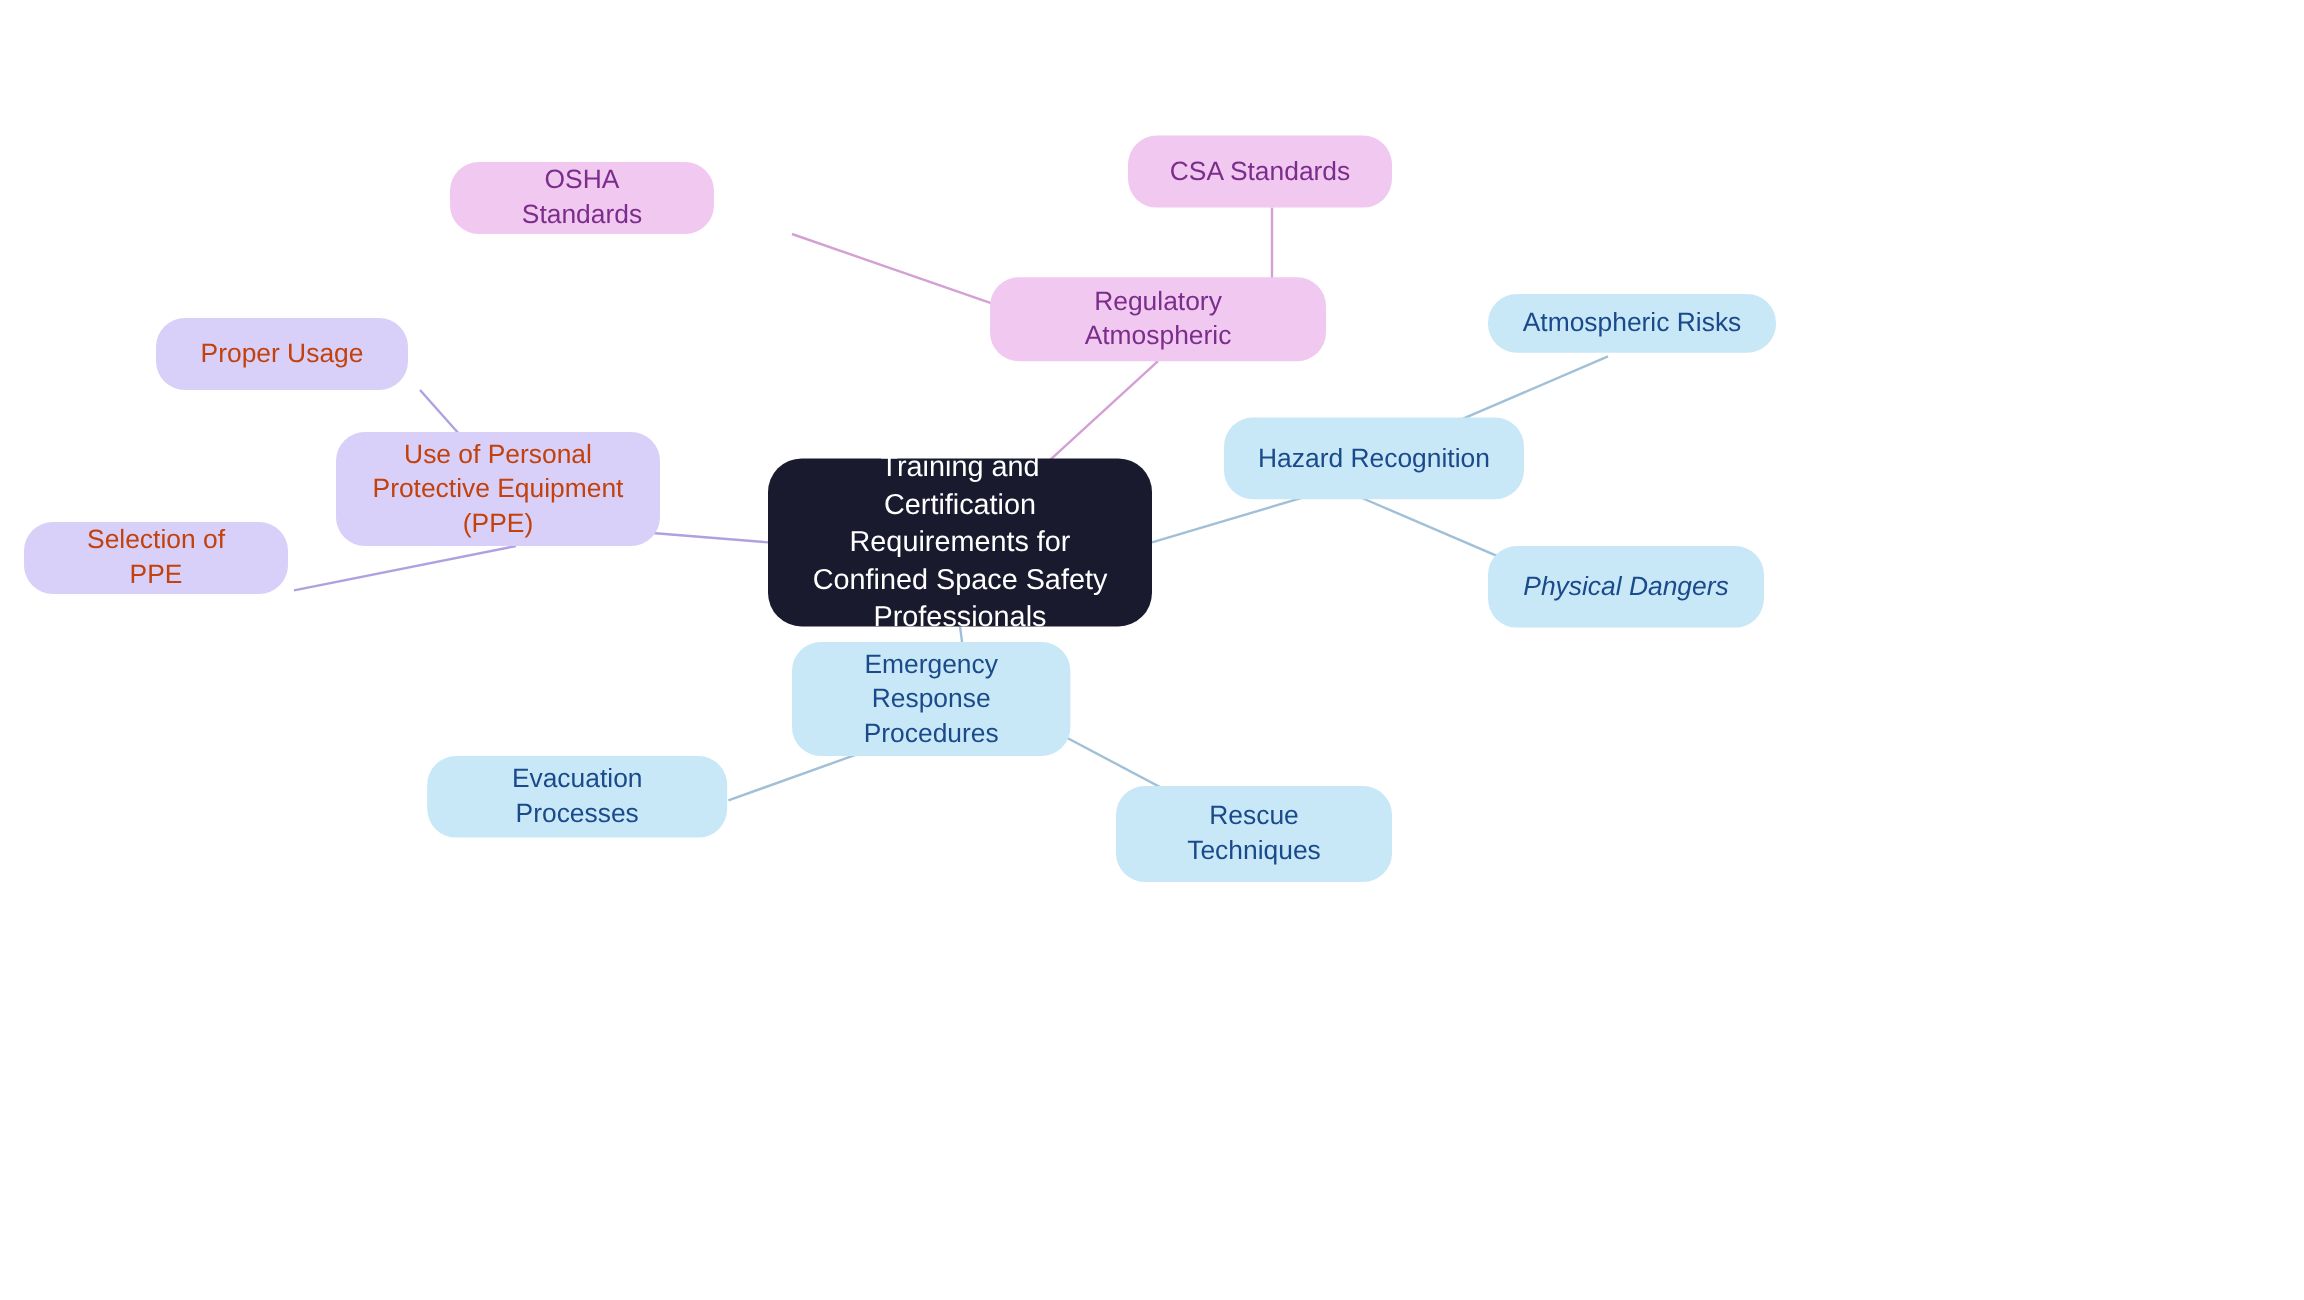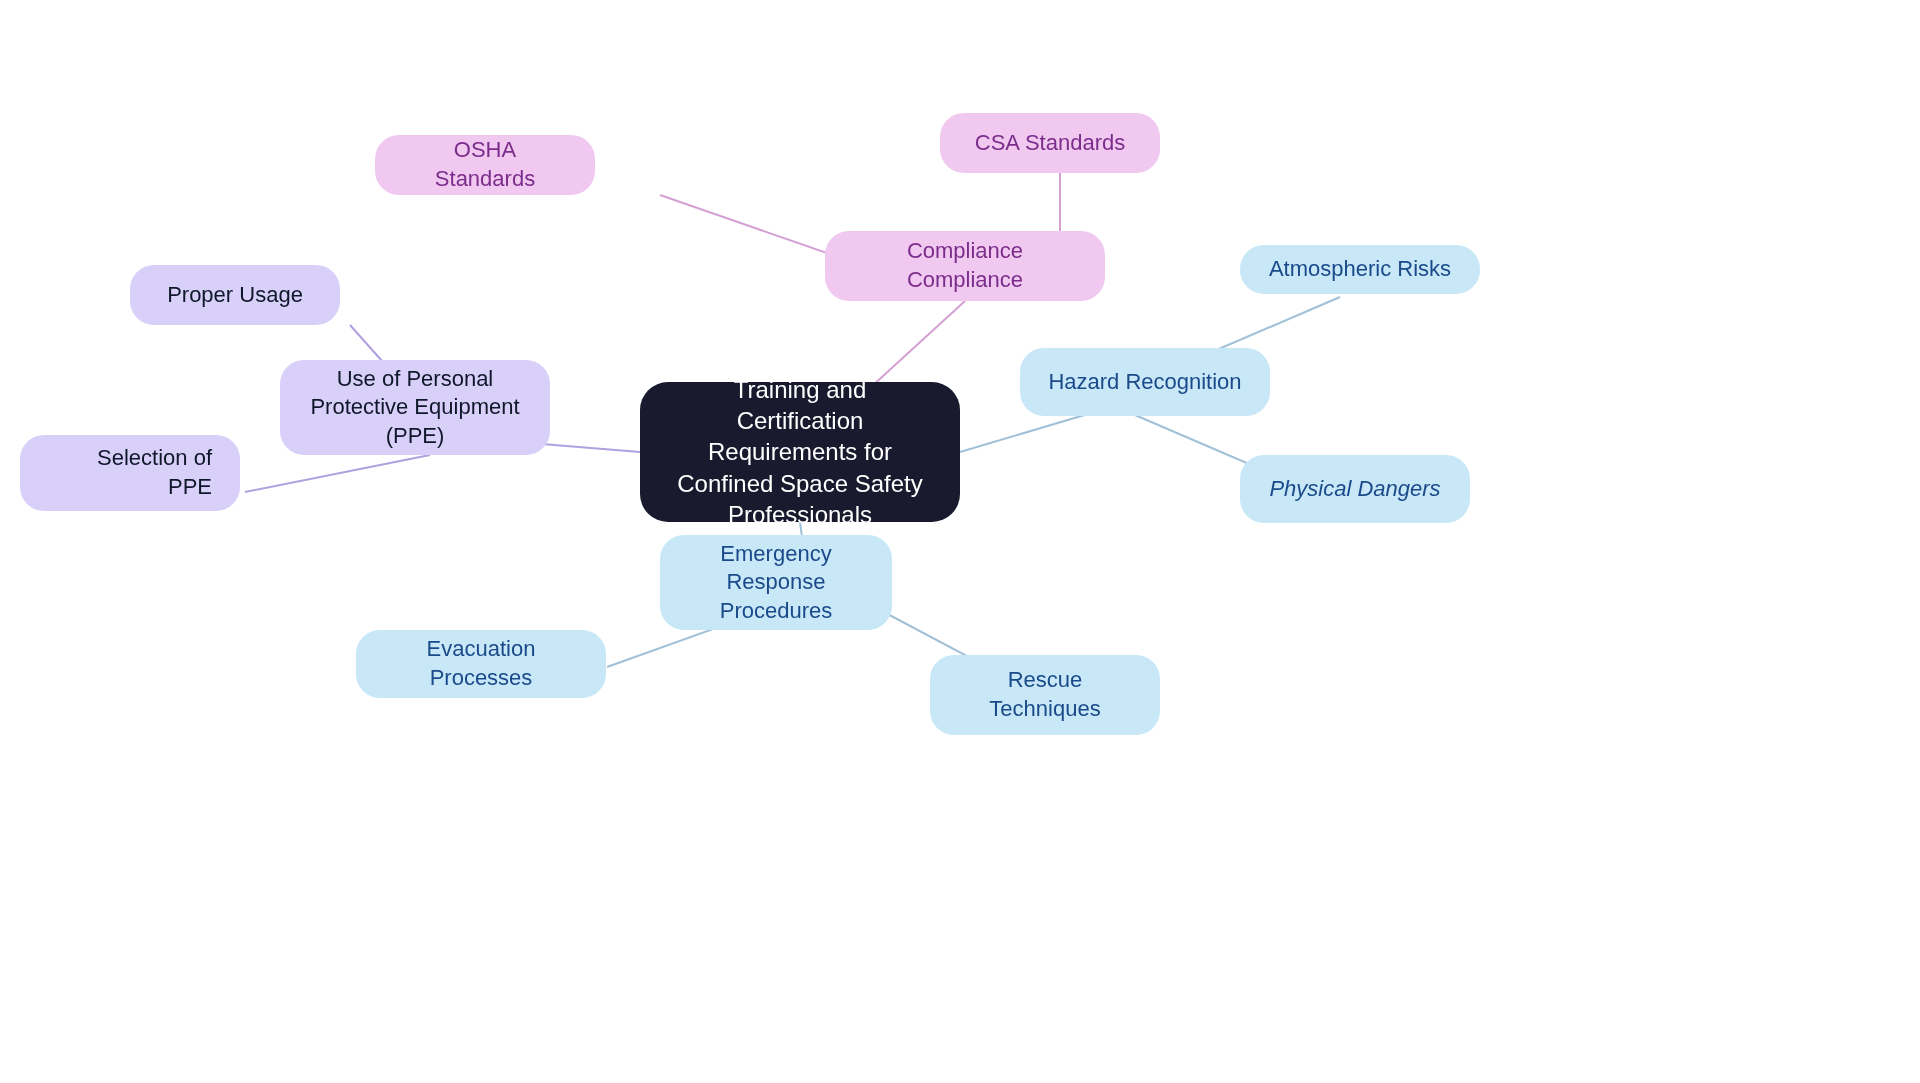--- a/index.html
+++ b/index.html
@@ -32,21 +32,21 @@
       width: 320px;
       height: 140px;
     }
     .node-pink {
       background: #f0c8f0;
       color: #7b2d8b;
       border: none;
     }
     .node-purple {
       background: #d8d0f8;
-      color: #0f172a;
+      color: #c2410c;
       border: none;
     }
     .node-blue {
       background: #c8e8f8;
       color: #1a4a8a;
       border: none;
     }
     svg#lines {
       position: absolute;
       top: 0; left: 0;
@@ -93,40 +93,40 @@
   <line x1="780" y1="605" x2="607" y2="667"></line>
 
   <line x1="880" y1="610" x2="1050" y2="700"></line>
 </svg>
 
 <div class="node node-center" style="left: 640px; top: 382px; width: 320px; height: 140px;">
   <span>Training and Certification Requirements for Confined Space Safety Professionals</span>
 </div>
 
 <div class="node node-pink" style="left: 825px; top: 231px; width: 280px; height: 70px;">
-  <span>Compliance Compliance</span>
+  <span>Regulatory Atmospheric</span>
 </div>
 
 <div class="node node-pink" style="left: 375px; top: 135px; width: 220px; height: 60px;">
   <span>OSHA Standards</span>
 </div>
 
 <div class="node node-pink" style="left: 940px; top: 113px; width: 220px; height: 60px;">
   <span>CSA Standards</span>
 </div>
 
 <div class="node node-purple" style="left: 280px; top: 360px; width: 270px; height: 95px;">
   <span>Use of Personal Protective Equipment (PPE)</span>
 </div>
 
 <div class="node node-purple" style="left: 130px; top: 265px; width: 210px; height: 60px;">
   <span>Proper Usage</span>
 </div>
 
-<div class="node node-purple" style="left: 20px; top: 435px; width: 220px; height: 76px; text-align: right;">
+<div class="node node-purple" style="left: 20px; top: 435px; width: 220px; height: 60px;">
   <span>Selection of PPE</span>
 </div>
 
 <div class="node node-blue" style="left: 1020px; top: 348px; width: 250px; height: 68px;">
   <span>Hazard Recognition</span>
 </div>
 
 <div class="node node-blue" style="left: 1240px; top: 245px; width: 240px; height: 49px;">
   <span>Atmospheric Risks</span>
 </div>

